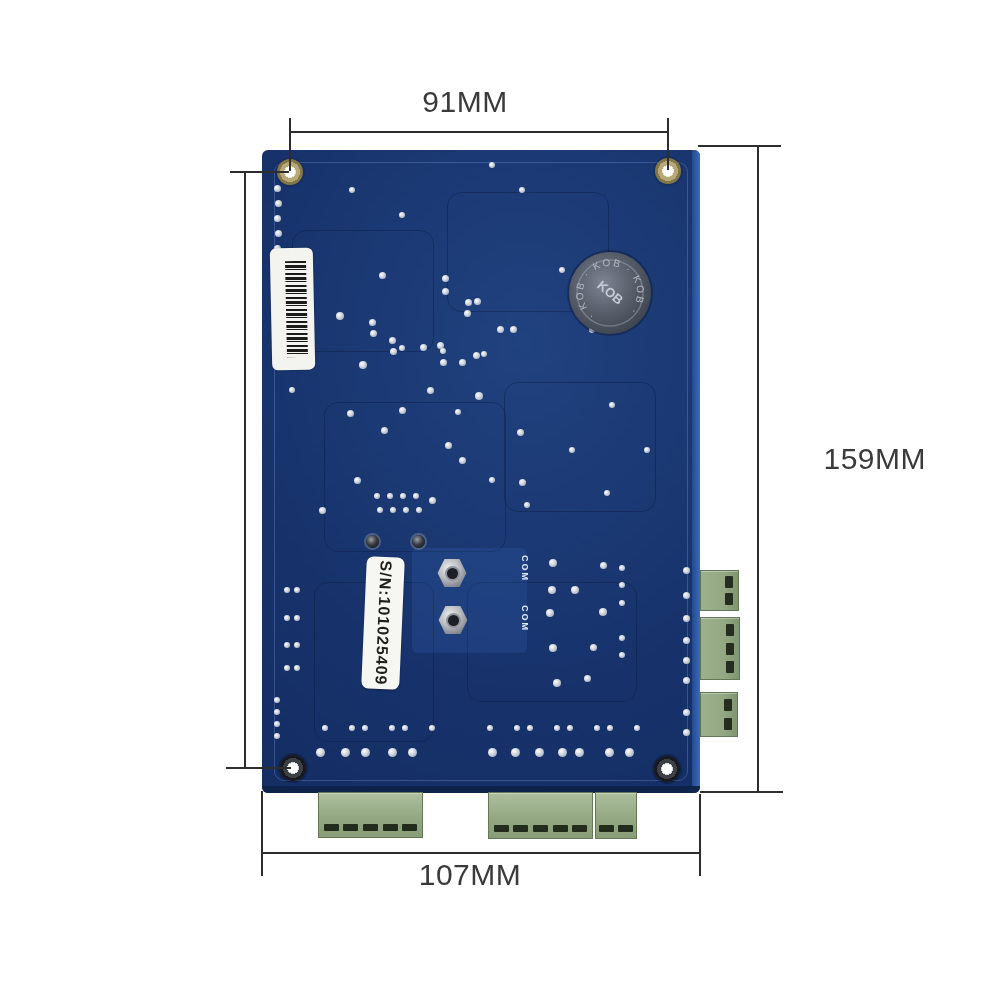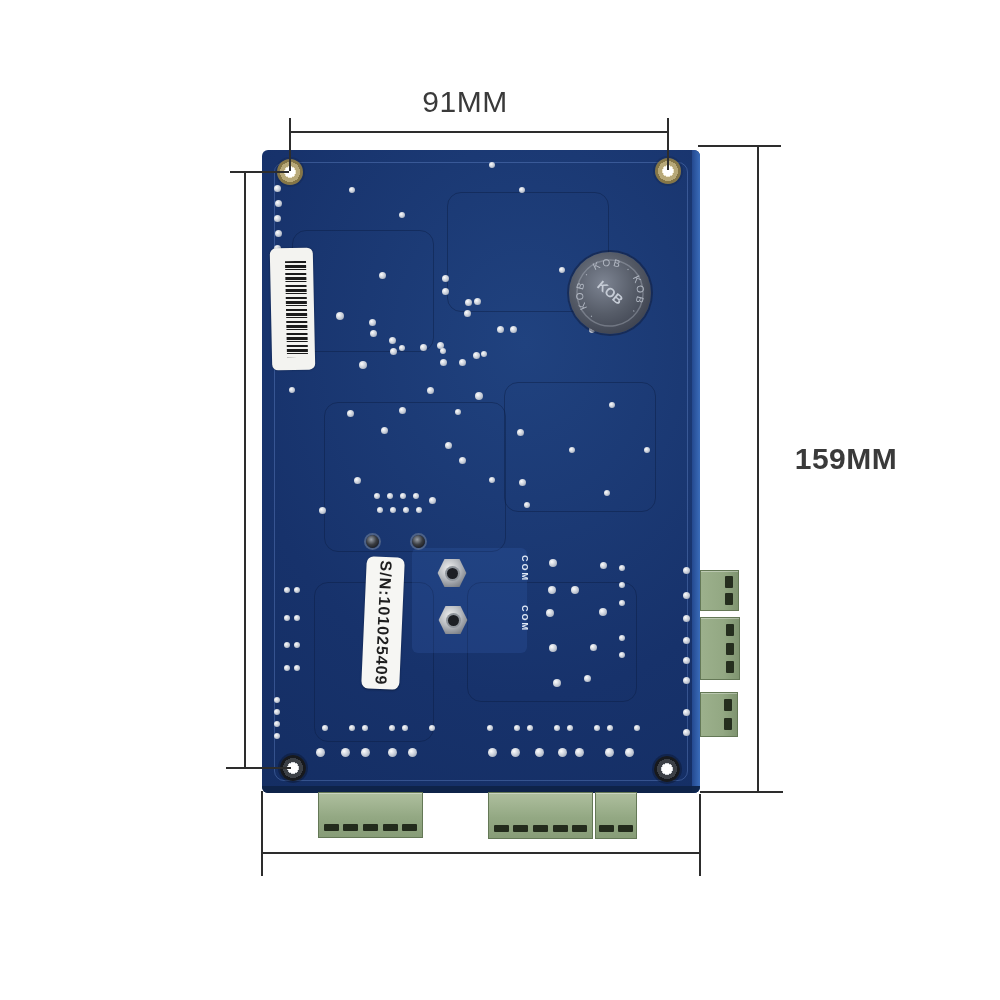--- a/index.html
+++ b/index.html
@@ -5,21 +5,21 @@
   html,body{margin:0;padding:0;background:#fff;}
   #stage{position:relative;width:1000px;height:1000px;background:#ffffff;overflow:hidden;
          font-family:"Liberation Sans",sans-serif;}
 
   
   #dims{position:absolute;left:0;top:0;width:1000px;height:1000px;z-index:6;pointer-events:none;}
   .dim-label{position:absolute;z-index:7;color:#3a3a3a;font-size:30px;letter-spacing:.5px;
              font-family:"Liberation Sans",sans-serif;}
   #dim-top{left:380px;top:85px;width:170px;text-align:center;}
   #dim-left{left:108px;top:448px;width:124px;text-align:right;}
-  #dim-right{left:766px;top:442px;width:160px;text-align:center;font-weight:bold;}
+  #dim-right{left:766px;top:442px;width:160px;text-align:right;}
   #dim-bottom{left:385px;top:858px;width:170px;text-align:center;}
 
   
   #board{position:absolute;left:262px;top:150px;width:438px;height:643px;z-index:1;
          border-radius:6px;
          background:radial-gradient(120% 100% at 60% 30%, #20427f 0%, #17326b 55%, #132c60 100%);}
   #board .edge-right{position:absolute;right:0;top:0;width:8px;height:100%;border-radius:0 6px 6px 0;
          background:linear-gradient(90deg,#24498f,#3a6cba);}
   #board .edge-bottom{position:absolute;left:0;bottom:0;width:100%;height:7px;border-radius:0 0 6px 6px;
          background:#0e2348;opacity:.95;}
@@ -108,20 +108,21 @@
       <line x1="700" y1="792" x2="783" y2="792"></line>
 
       <line x1="262" y1="853" x2="700" y2="853"></line>
       <line x1="262" y1="791" x2="262" y2="876"></line>
       <line x1="700" y1="794" x2="700" y2="876"></line>
     </g>
   </svg>
 
   <div class="dim-label" id="dim-top">91MM</div>
   <div class="dim-label" id="dim-right">159MM</div>
+  <div class="dim-label" id="dim-bottom">107MM</div>
 
   <div id="board">
     <div id="silk-outline"></div>
 
     <div class="trace" style="left:30px;top:80px;width:140px;height:120px;"></div>
     <div class="trace" style="left:185px;top:42px;width:160px;height:118px;"></div>
     <div class="trace" style="left:62px;top:252px;width:180px;height:148px;"></div>
     <div class="trace" style="left:242px;top:232px;width:150px;height:128px;"></div>
     <div class="trace" style="left:205px;top:432px;width:168px;height:118px;"></div>
     <div class="trace" style="left:52px;top:432px;width:118px;height:158px;"></div>

